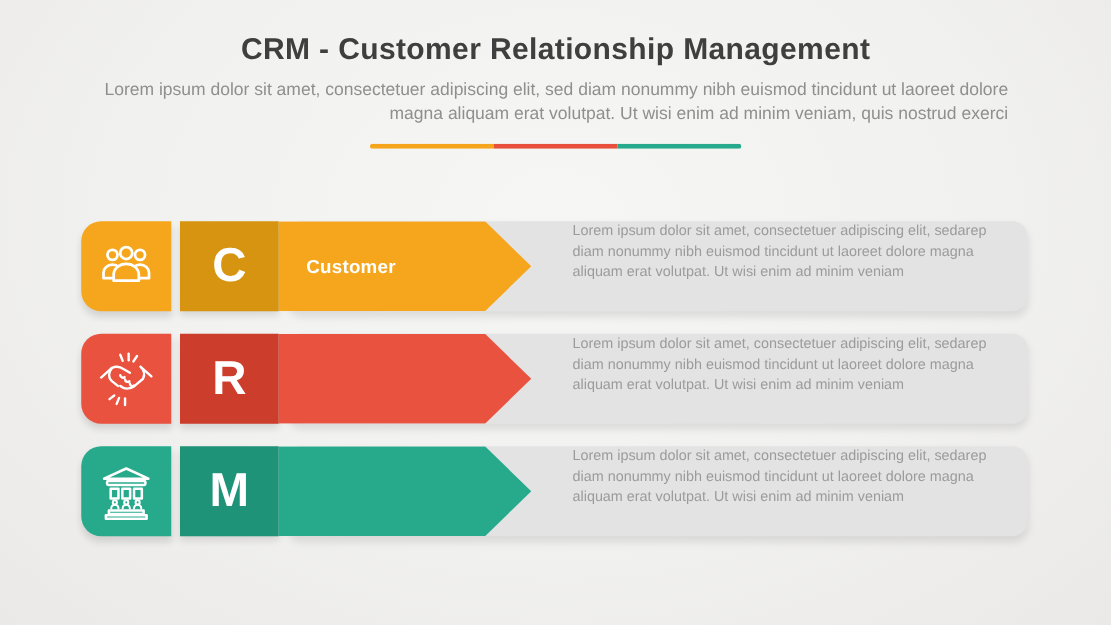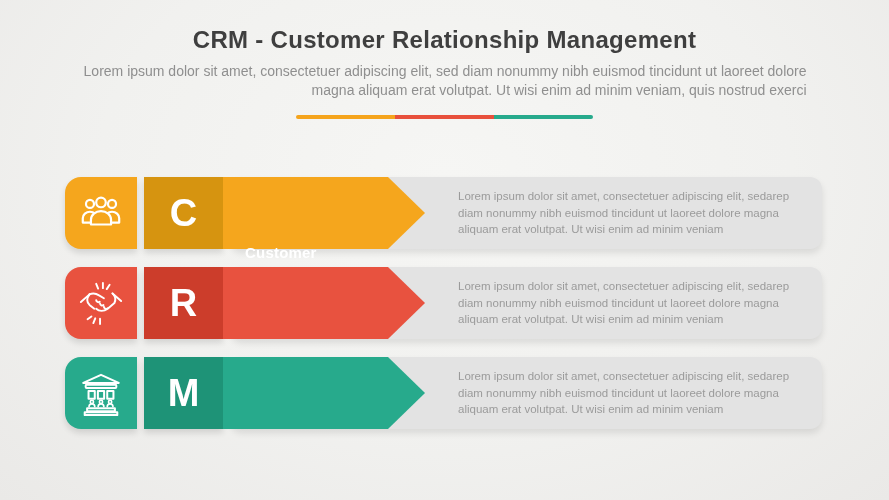--- a/index.html
+++ b/index.html
@@ -36,41 +36,41 @@
   .icon-box {
     position:absolute; left:65px; top:0; width:72px; height:72px;
     background:var(--c); border-radius:16px 0 0 16px;
     display:flex; align-items:center; justify-content:center;
     box-shadow:0 4px 6px rgba(0,0,0,.12); z-index:3;
   }
   .panel {
     position:absolute; left:230px; top:0; width:592px; height:72px;
     background:#e3e3e3; border-radius:12px;
     box-shadow:0 4px 7px rgba(0,0,0,.10);
-    display:flex; align-items:center; z-index:1;
+    display:flex; align-items:flex-start; z-index:1;
   }
   .desc {
     margin-left:228px; width:352px;
     font-size:11.5px; line-height:1.45; color:#9b9b9b;
   }
   .letter-box {
     position:absolute; left:144px; top:0; width:79px; height:72px;
     background:var(--cd); display:flex; align-items:center; justify-content:center;
     color:#fff; font-size:38px; font-weight:bold; z-index:2;
     box-shadow:0 4px 6px rgba(0,0,0,.12);
   }
   .arrow-shape {
     position:absolute; left:223px; top:0; width:202px; height:72px;
     background:var(--c); z-index:2;
     clip-path:polygon(0 0, 165px 0, 100% 50%, 165px 100%, 0 100%);
   }
   .arrow-label {
     position:absolute; left:245px; top:0; height:72px; z-index:3;
     display:flex; align-items:center;
-    color:#fff; font-size:15px; font-weight:bold; letter-spacing:.2px;margin-top:39px;
+    color:#fff; font-size:15px; font-weight:bold; letter-spacing:.2px;
   }
   .icon-box svg { width:46px; height:46px; display:block; }
   .icn { stroke:#fff; fill:none; stroke-linecap:round; stroke-linejoin:round; }
 </style>
 </head>
 <body>
 
 <div class="canvas">
 
   <div class="title">CRM - Customer Relationship Management</div>

